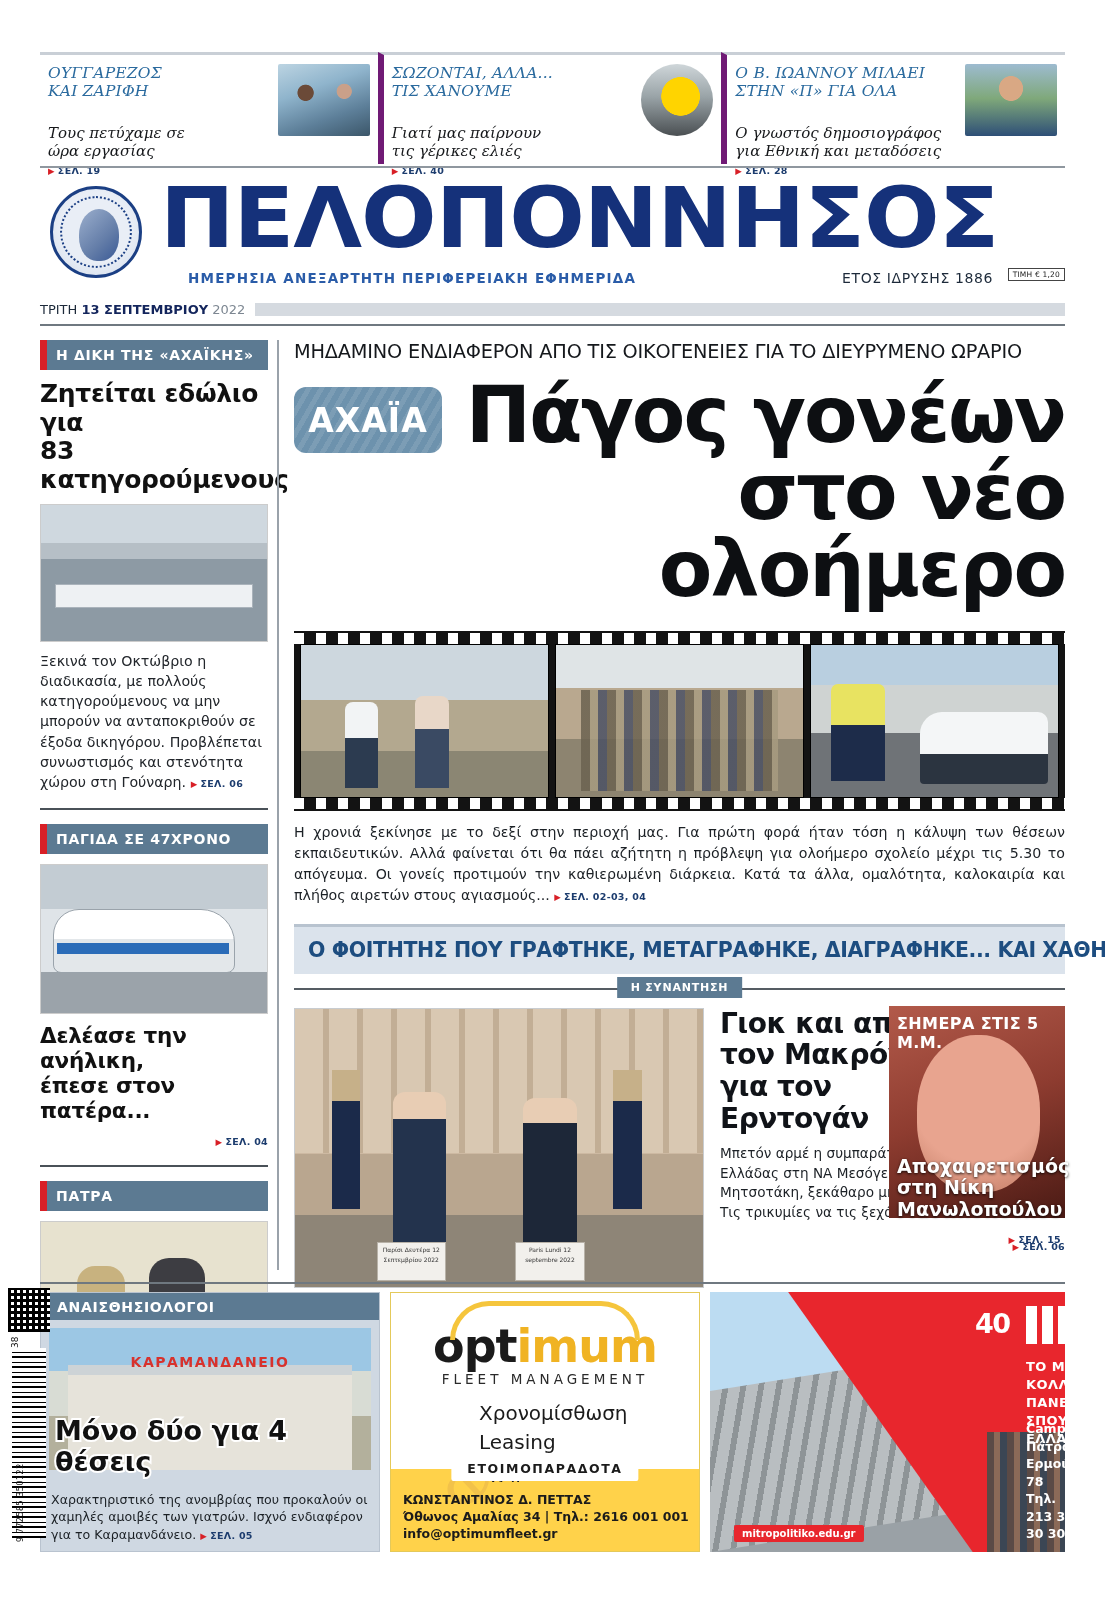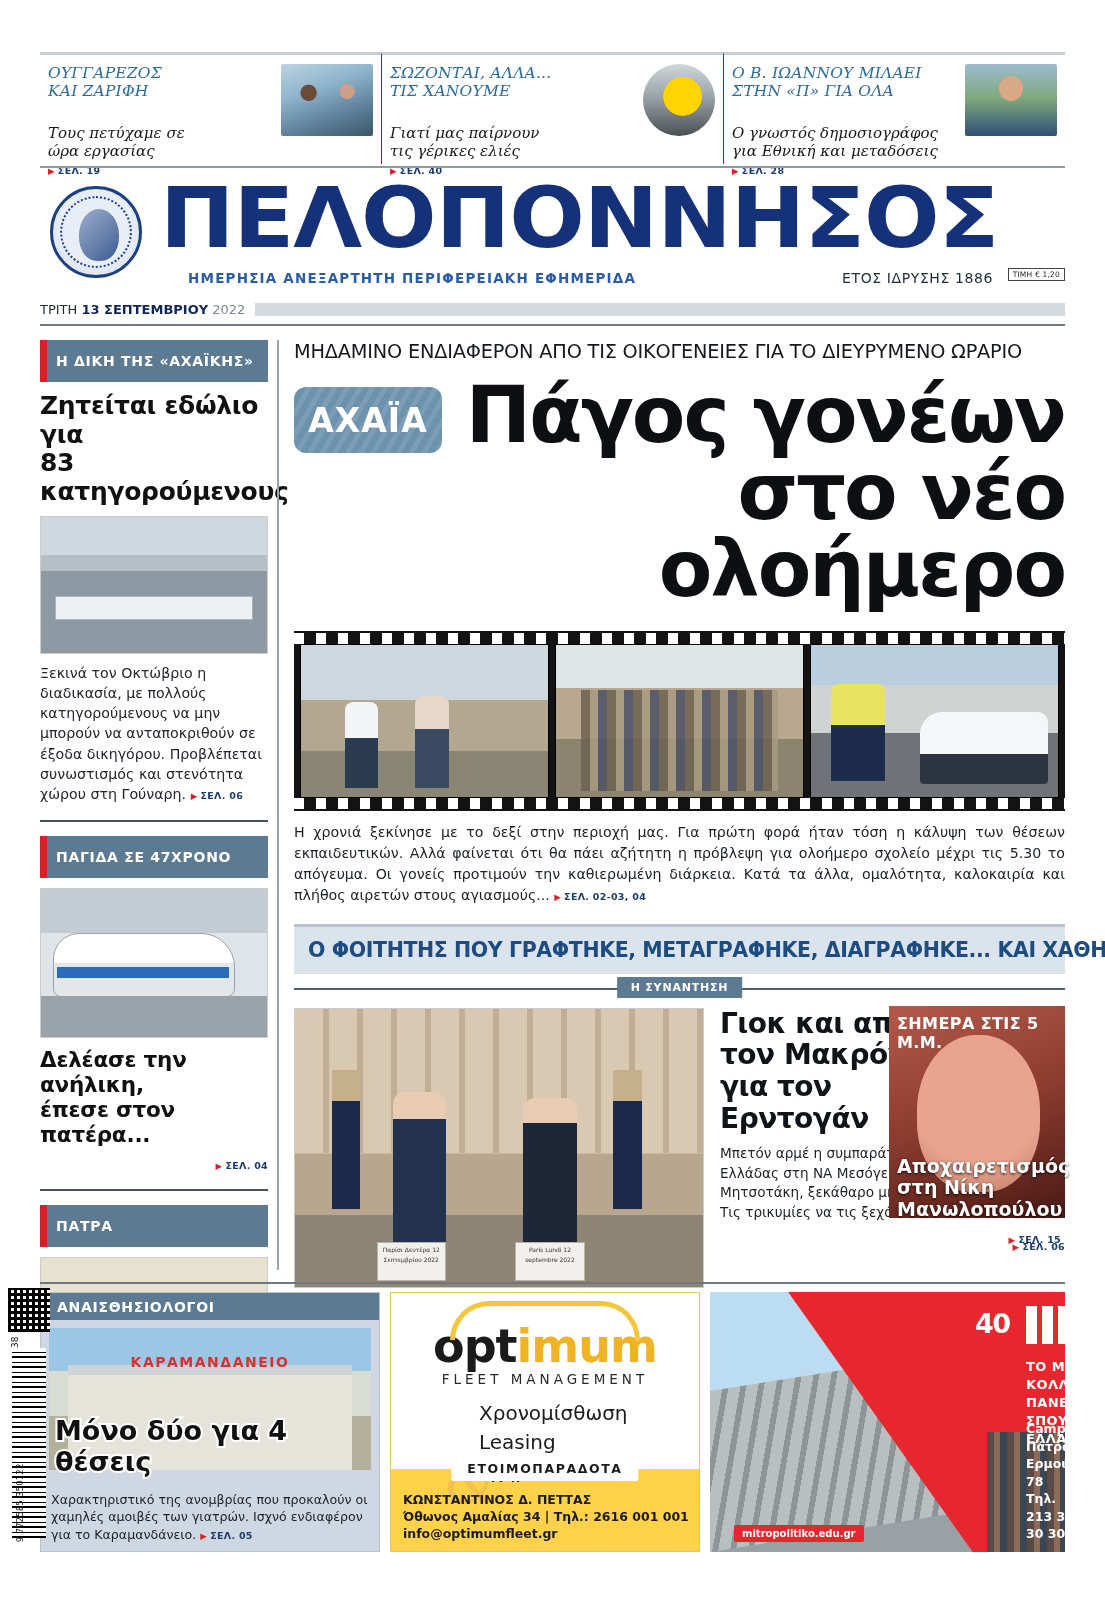--- a/index.html
+++ b/index.html
@@ -15,21 +15,21 @@
   
   .teaser-strip {
     position: absolute; left: 40px; top: 52px; width: 1025px; height: 112px;
     display: flex;
   }
   .teaser {
     flex: 1; position: relative; padding: 9px 8px 0 8px;
     display: flex; align-items: flex-start; justify-content: space-between;
     border-top: 3px solid #c9cfd6;
   }
-  .teaser + .teaser { border-left: 1px solid #701a75; }
+  .teaser + .teaser { border-left: 6px solid #701a75; }
   .teaser-txt { padding-right: 6px; }
   .teaser-kicker {
     font-family: "DejaVu Serif", "Liberation Serif", serif;
     font-style: italic; font-size: 15.5px; line-height: 1.18;
     color: #2a6a9e; letter-spacing: .2px; white-space: pre-line;
   }
   .teaser-sub {
     margin-top: 5px;
     font-family: "DejaVu Serif", "Liberation Serif", serif;
     font-style: italic; font-size: 15px; line-height: 1.2;
@@ -117,21 +117,21 @@
     position: absolute; left: 40px; top: 324px; width: 1025px; height: 2px; background: #6f7880;
   }
 
   
   .left-col { position: absolute; left: 40px; top: 340px; width: 228px; }
   .col-divider { position: absolute; left: 277px; top: 340px; width: 2px; height: 930px; background: #9aa2aa; }
   .main-col { position: absolute; left: 294px; top: 340px; width: 771px; }
 
   
   .sec-head {
-    background: #5c7a92; color: #fff; height: 42px; display: flex; align-items: center;
+    background: #5c7a92; color: #fff; height: 30px; display: flex; align-items: center;
     padding-left: 16px; position: relative; margin-bottom: 10px;
   }
   .sec-head::before {
     content: ""; position: absolute; left: 0; top: 0; bottom: 0; width: 7px; background: #d81f26;
   }
   .sec-head span { font-size: 14px; font-weight: bold; letter-spacing: .7px; }
 
   .left-headline {
     font-size: 25px; font-weight: bold; line-height: 1.14; color: #111; letter-spacing: -.3px;
     white-space: pre-line; margin: 6px 0 10px 0;

